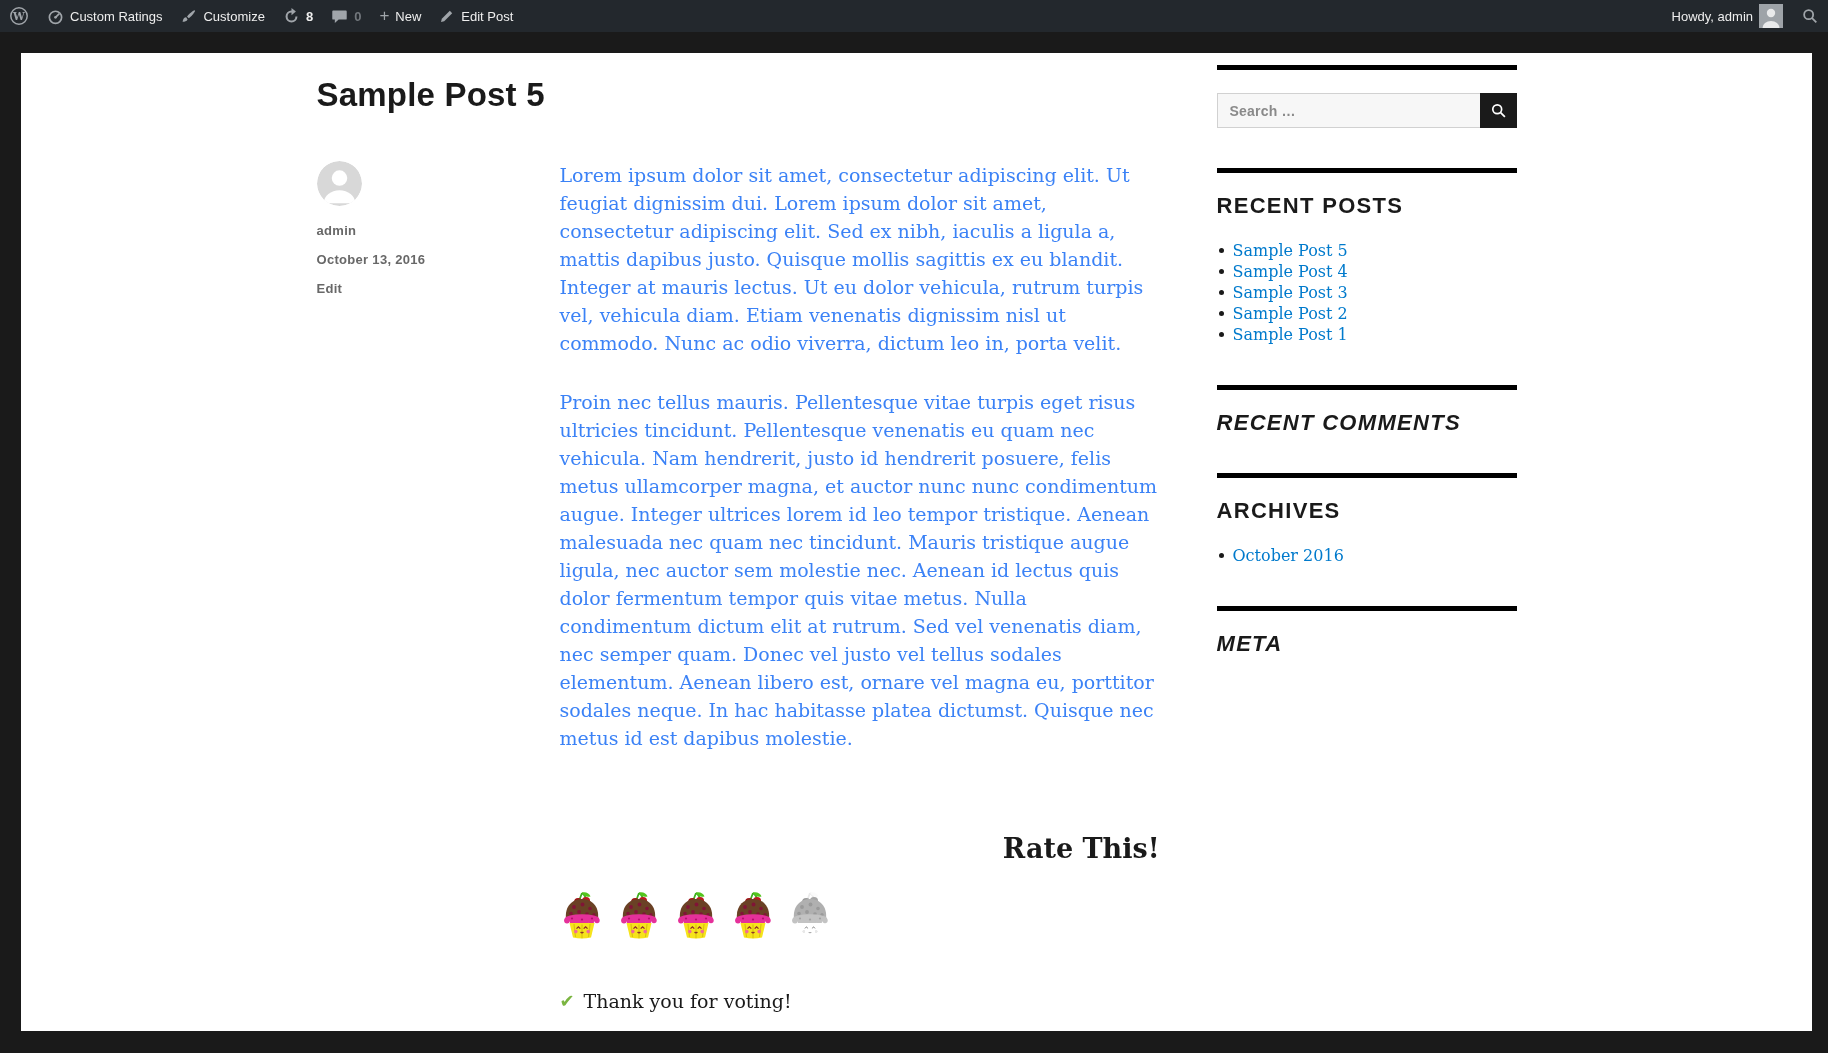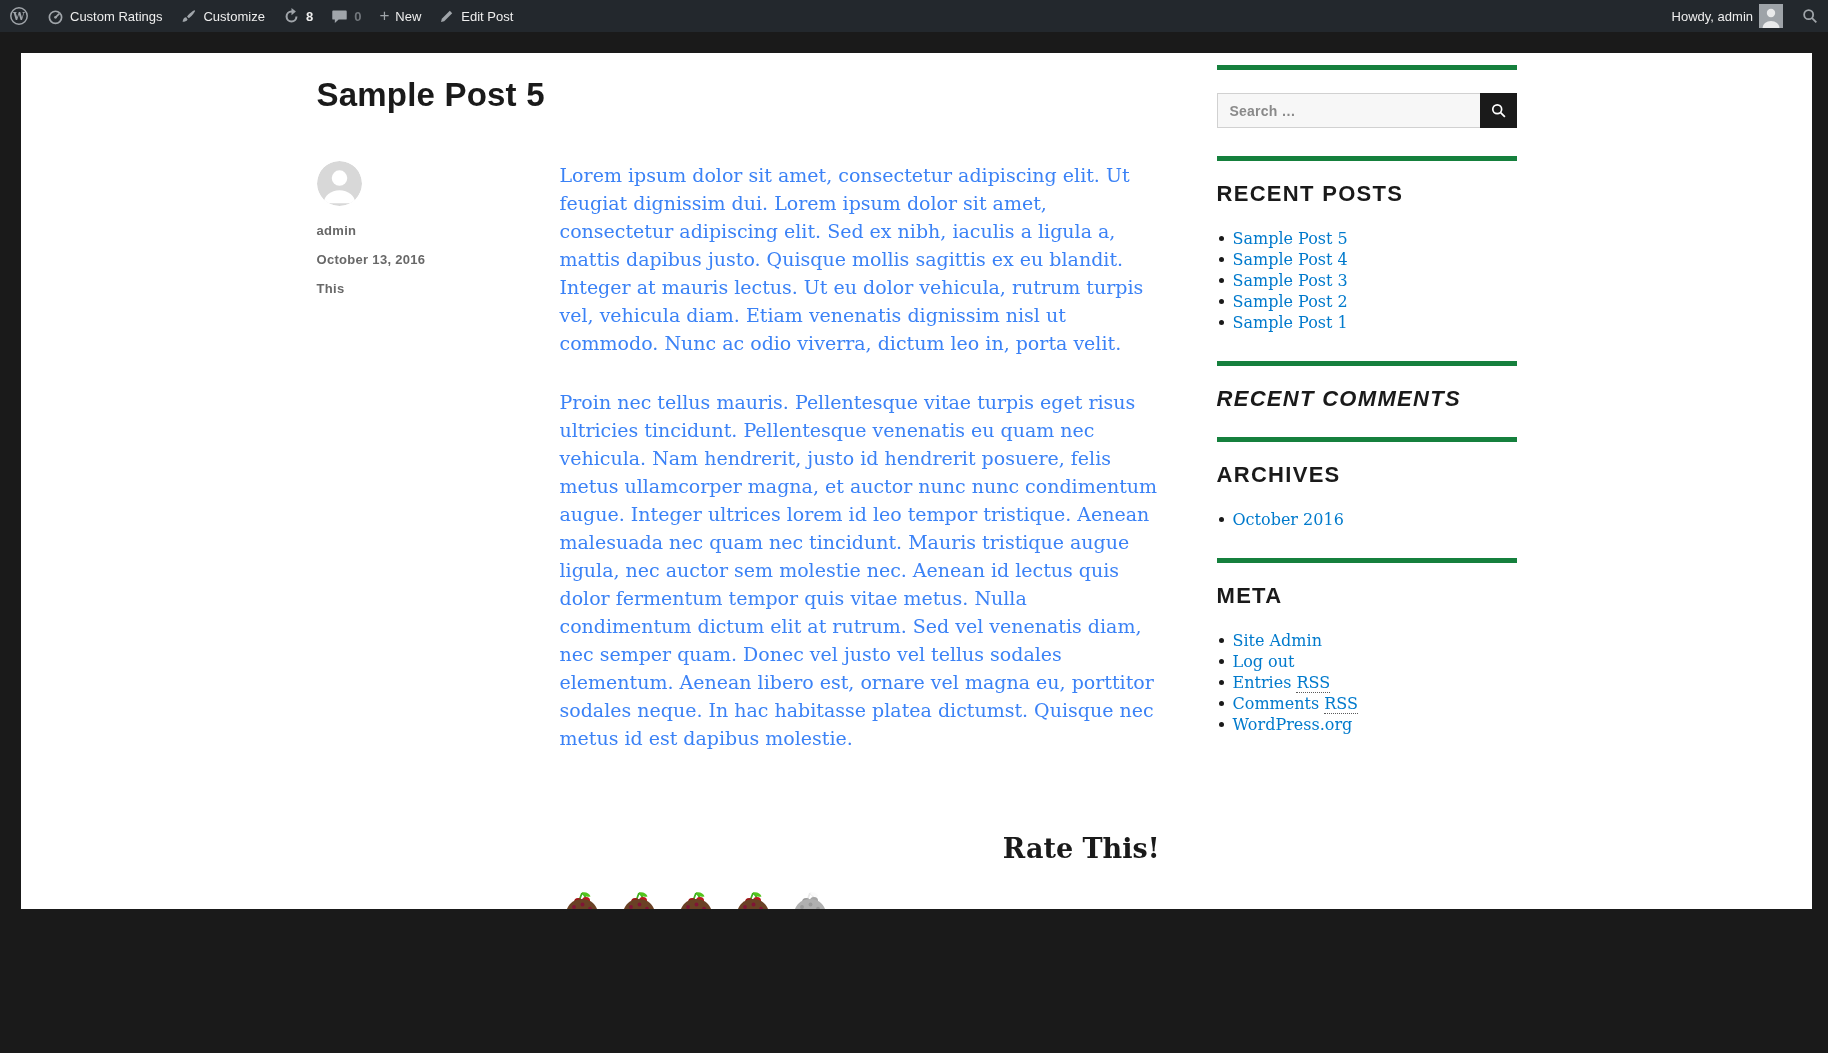--- a/index.html
+++ b/index.html
@@ -31,21 +31,21 @@
   .ab-count { color: #eee; font-weight: bold; }
   .ab-spacer { flex: 1; }
   .ab-plus { font-size: 17px; color: #a0a5aa; line-height: 1; margin-top: -2px; }
   .ab-avatar {
     width: 24px; height: 24px; background: #9ea3a8; position: relative; overflow: hidden;
   }
   .ab-avatar svg { position: absolute; inset: 0; }
 
   
   .site {
-    position: absolute; left: 21px; right: 16px; top: 53px; height: 856px;
+    position: absolute; left: 21px; right: 16px; top: 53px; height: 978px;
     background: #ffffff;
     overflow: hidden;
   }
   .container { width: 1200px; margin: 0 auto; display: flex; }
   .main-col { width: 845px; padding-top: 22px; }
   .sidebar { width: 300px; margin-left: 55px; padding-top: 12px; }
 
   
   .post-title {
     font-family: "Liberation Sans", sans-serif;
@@ -81,21 +81,21 @@
   .cupcake.off { filter: grayscale(1) brightness(1.55) opacity(0.55); }
 
   .thankyou {
     font-family: "DejaVu Serif", serif;
     font-size: 19px; color: #1a1a1a; line-height: 28px;
     margin: 0 0 29px 0; display: flex; align-items: center; gap: 9px;
   }
   .check { color: #7bb541; font-size: 18px; font-family: "DejaVu Sans", sans-serif; }
 
   
-  .widget { border-top: 5px solid #15803d; padding-top: 23px; margin-bottom: 28px; }
+  .widget { border-top: 5px solid #000000; padding-top: 23px; margin-bottom: 40px; }
   .widget-title {
     font-size: 22px; font-weight: 800; letter-spacing: 1.3px;
     text-transform: uppercase; color: #1a1a1a;
     margin: 0 0 24px 0; line-height: 20px;
   }
   .widget .widget-title:last-child { margin-bottom: 0; font-style: italic; }
   .widget ul { list-style: none; margin: 0; padding: 0 0 0 16px; }
   .widget li { position: relative; font-family: "DejaVu Serif", serif; font-size: 16px; line-height: 21px; }
   .widget li::before {
     content: ""; position: absolute; left: -14px; top: 8px;
@@ -199,21 +199,21 @@
               <path d="M7.5 47 a17.5 14.5 0 0 1 35 0 Z" fill="#ffffff"></path>
             </svg>
           </div>
           <div class="meta-line">
             <a class="meta-link">admin</a>
           </div>
           <div class="meta-line">
             <a class="meta-link">October 13, 2016</a>
           </div>
           <div class="meta-line">
-            <a class="meta-link">This</a>
+            <a class="meta-link">Edit</a>
           </div>
         </div>
 
         <div class="content-col">
           <div class="post-body">
               <p>Lorem ipsum dolor sit amet, consectetur adipiscing elit. Ut feugiat dignissim dui. Lorem ipsum dolor sit amet, consectetur adipiscing elit. Sed ex nibh, iaculis a ligula a, mattis dapibus justo. Quisque mollis sagittis ex eu blandit. Integer at mauris lectus. Ut eu dolor vehicula, rutrum turpis vel, vehicula diam. Etiam venenatis dignissim nisl ut commodo. Nunc ac odio viverra, dictum leo in, porta velit.</p>
               <p>Proin nec tellus mauris. Pellentesque vitae turpis eget risus ultricies tincidunt. Pellentesque venenatis eu quam nec vehicula. Nam hendrerit, justo id hendrerit posuere, felis metus ullamcorper magna, et auctor nunc nunc condimentum augue. Integer ultrices lorem id leo tempor tristique. Aenean malesuada nec quam nec tincidunt. Mauris tristique augue ligula, nec auctor sem molestie nec. Aenean id lectus quis dolor fermentum tempor quis vitae metus. Nulla condimentum dictum elit at rutrum. Sed vel venenatis diam, nec semper quam. Donec vel justo vel tellus sodales elementum. Aenean libero est, ornare vel magna eu, porttitor sodales neque. In hac habitasse platea dictumst. Quisque nec metus id est dapibus molestie.</p>
             </div>
 
           <h3 class="rate-heading">Rate This!</h3>
@@ -432,24 +432,17 @@
       <div class="widget">
         <h2 class="widget-title">ARCHIVES</h2>
         <ul>
             <li><a>October 2016</a></li>
           </ul>
       </div>
 
 
       <div class="widget">
         <h2 class="widget-title">META</h2>
-        <ul>
-            <li><a>Site Admin</a></li>
-            <li><a>Log out</a></li>
-            <li><a>Entries <span class="abbr">RSS</span></a></li>
-            <li><a>Comments <span class="abbr">RSS</span></a></li>
-            <li><a>WordPress.org</a></li>
-          </ul>
       </div>
 
     </div>
   </div>
 </div>
 
 </body></html>

